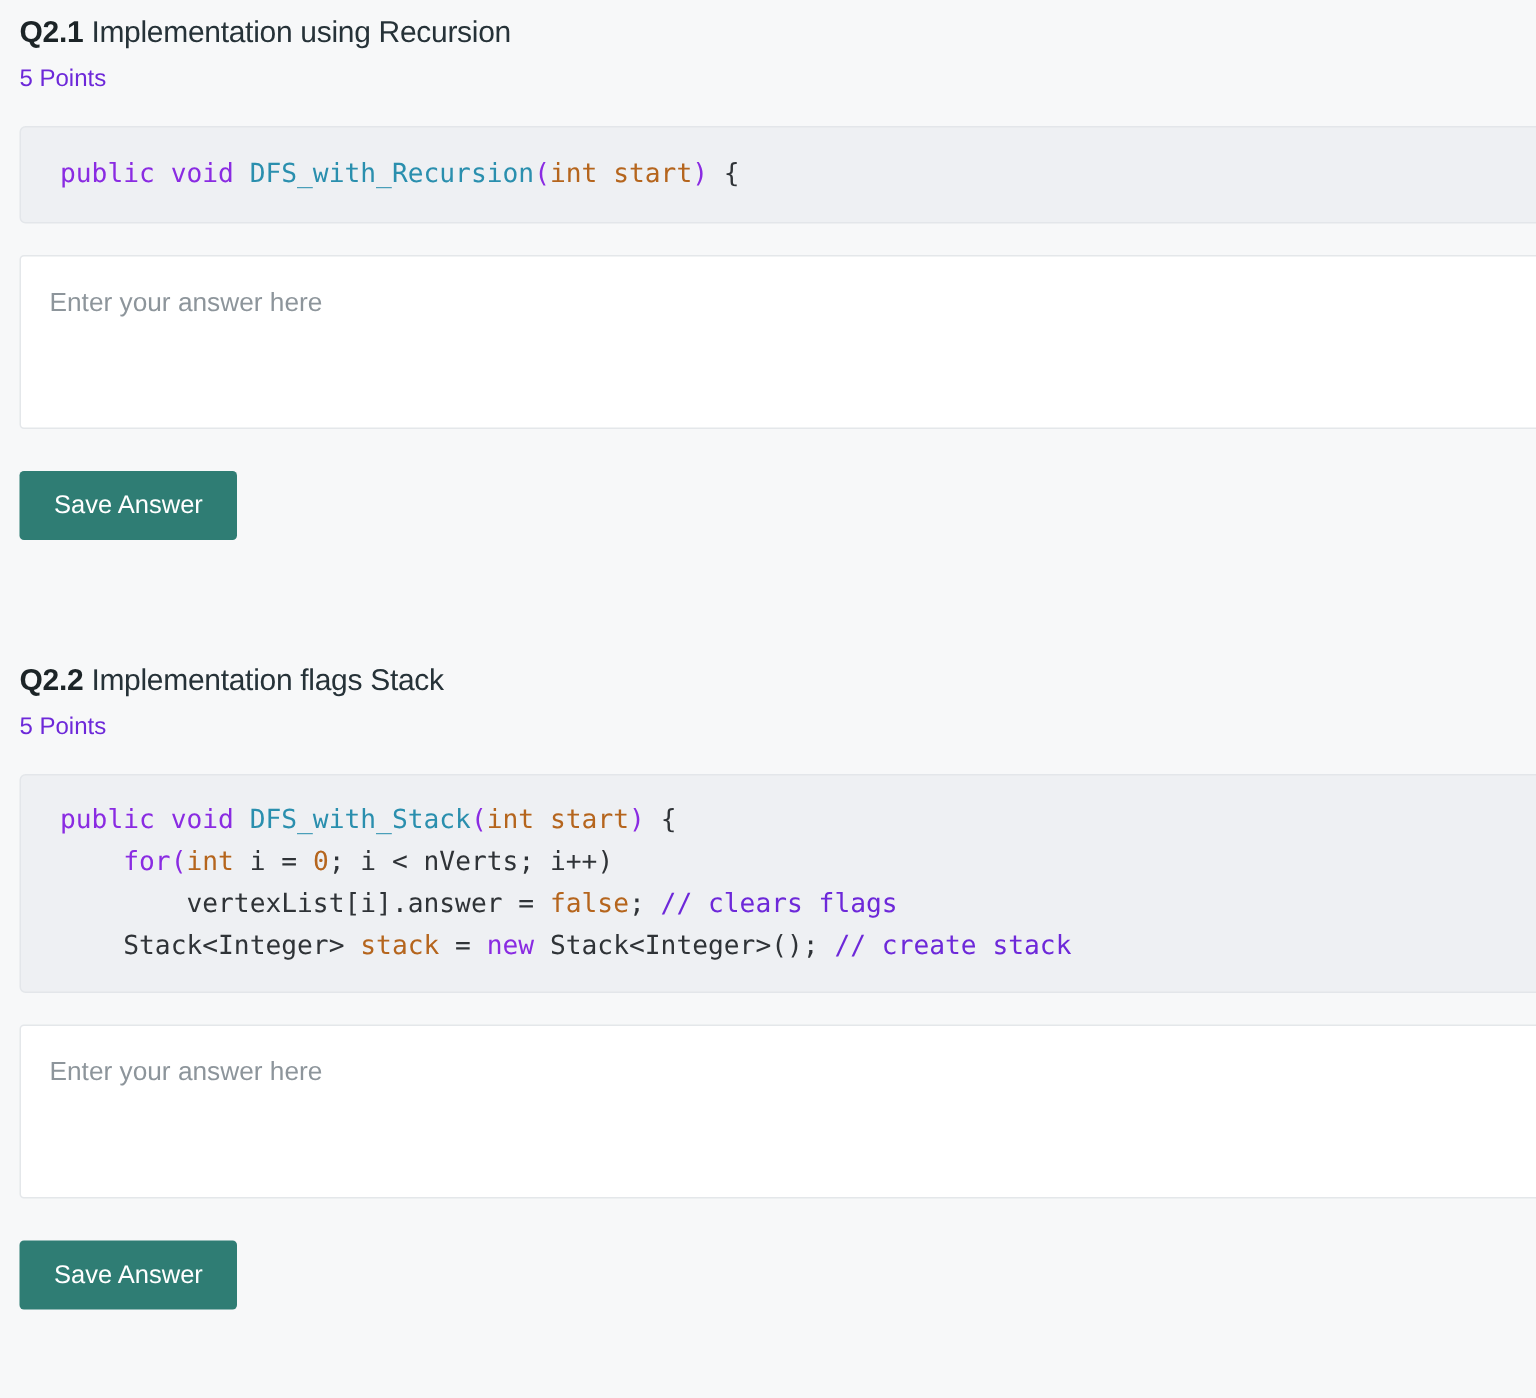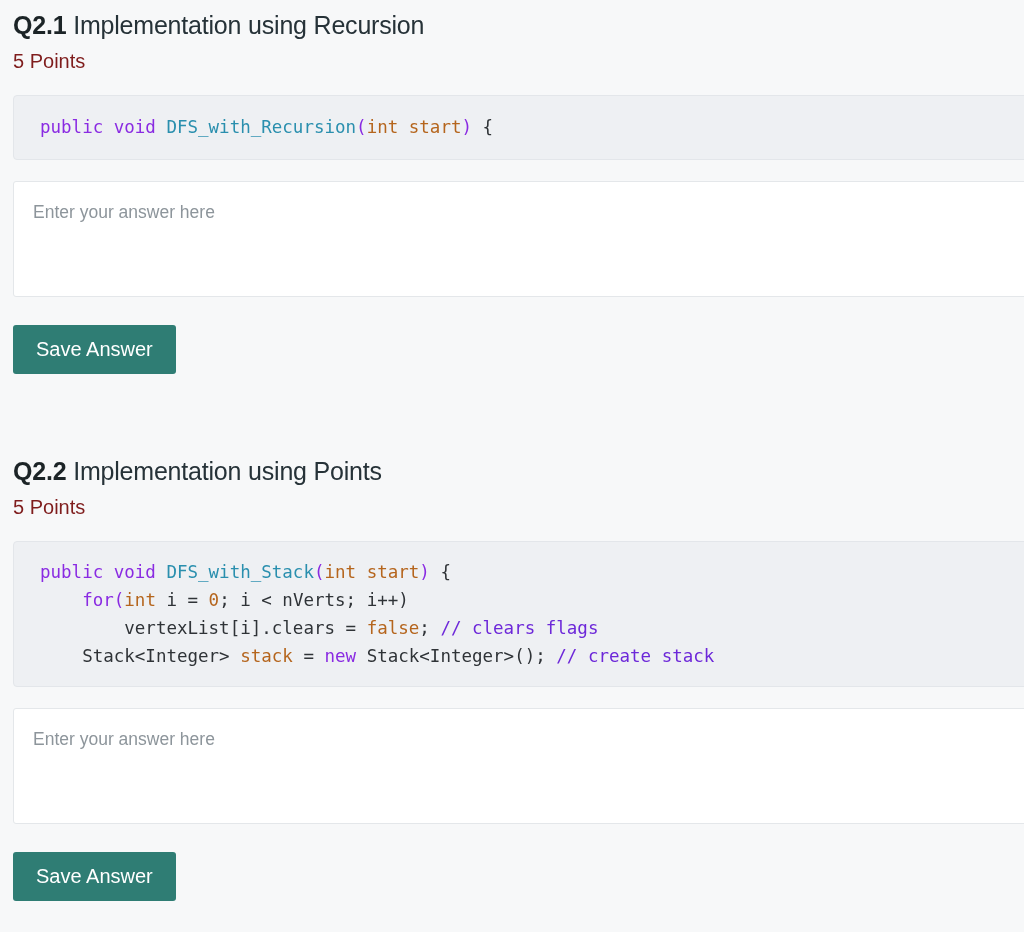--- a/index.html
+++ b/index.html
@@ -19,37 +19,37 @@
     height: 932px;
     position: relative;
     overflow: hidden;
     background: #f7f8f9;
   }
   .question {
     padding-left: 13px;
     box-sizing: border-box;
   }
   .q-title {
-    font-size: 25px;
+    font-size: 20px;
     color: #20282c;
     line-height: 1.15;
     letter-spacing: -0.2px;
     white-space: nowrap;
   }
   .q-num {
     font-weight: bold;
     color: #1c2427;
   }
   .q-label {
     font-weight: normal;
     color: #263238;
   }
   .q-points {
-    font-size: 20px;
-    color: #7f1d1d;
+    font-size: 16px;
+    color: #6d28d9;
     margin-top: 9px;
     line-height: 1.2;
   }
   .code-block {
     margin-top: 22px;
     margin-left: 0;
     background: #eef0f3;
     border: 1px solid #e3e6ea;
     border-radius: 4px;
     width: 1120px;
@@ -91,21 +91,21 @@
     font-size: 17.5px;
     color: #8d959b;
     line-height: 1.2;
     font-family: "Liberation Sans", sans-serif;
   }
   .save-btn {
     margin-top: 28px;
     display: inline-block;
     background: #2f7d74;
     color: #ffffff;
-    font-size: 20px;
+    font-size: 17px;
     border: none;
     border-radius: 3px;
     padding: 14px 23px 15px 23px;
     font-family: "Liberation Sans", sans-serif;
     line-height: 1;
     cursor: pointer;
   }
   .q1 { padding-top: 11px; }
   .q2 { padding-top: 83px; }
 </style>
@@ -124,27 +124,27 @@
 
     <div class="answer-box">
       <div class="answer-placeholder">Enter your answer here</div>
     </div>
 
     <button class="save-btn">Save Answer</button>
   </div>
 
   <div class="question q2">
     <div class="q-title">
-      <span class="q-num">Q2.2</span><span class="q-label"> Implementation using Points</span>
+      <span class="q-num">Q2.2</span><span class="q-label"> Implementation flags Stack</span>
     </div>
     <div class="q-points">5 Points</div>
 
     <div class="code-block"><span class="tok-kw">public void </span><span class="tok-fn">DFS_with_Stack</span><span class="tok-punct">(</span><span class="tok-type">int</span><span class="tok-plain"> </span><span class="tok-var">start</span><span class="tok-punct">)</span><span class="tok-plain"> {</span>
 <span class="tok-plain">    </span><span class="tok-kw">for</span><span class="tok-punct">(</span><span class="tok-type">int</span><span class="tok-plain"> i = </span><span class="tok-num">0</span><span class="tok-plain">; i &lt; nVerts; i++)</span>
-<span class="tok-plain">        vertexList[i].clears = </span><span class="tok-lit">false</span><span class="tok-plain">; </span><span class="tok-comment">// clears flags</span>
+<span class="tok-plain">        vertexList[i].answer = </span><span class="tok-lit">false</span><span class="tok-plain">; </span><span class="tok-comment">// clears flags</span>
 <span class="tok-plain">    Stack&lt;Integer&gt; </span><span class="tok-var">stack</span><span class="tok-plain"> = </span><span class="tok-kw">new</span><span class="tok-plain"> Stack&lt;Integer&gt;(); </span><span class="tok-comment">// create stack</span></div>
 
     <div class="answer-box">
       <div class="answer-placeholder">Enter your answer here</div>
     </div>
 
     <button class="save-btn">Save Answer</button>
   </div>
 
 </div>

